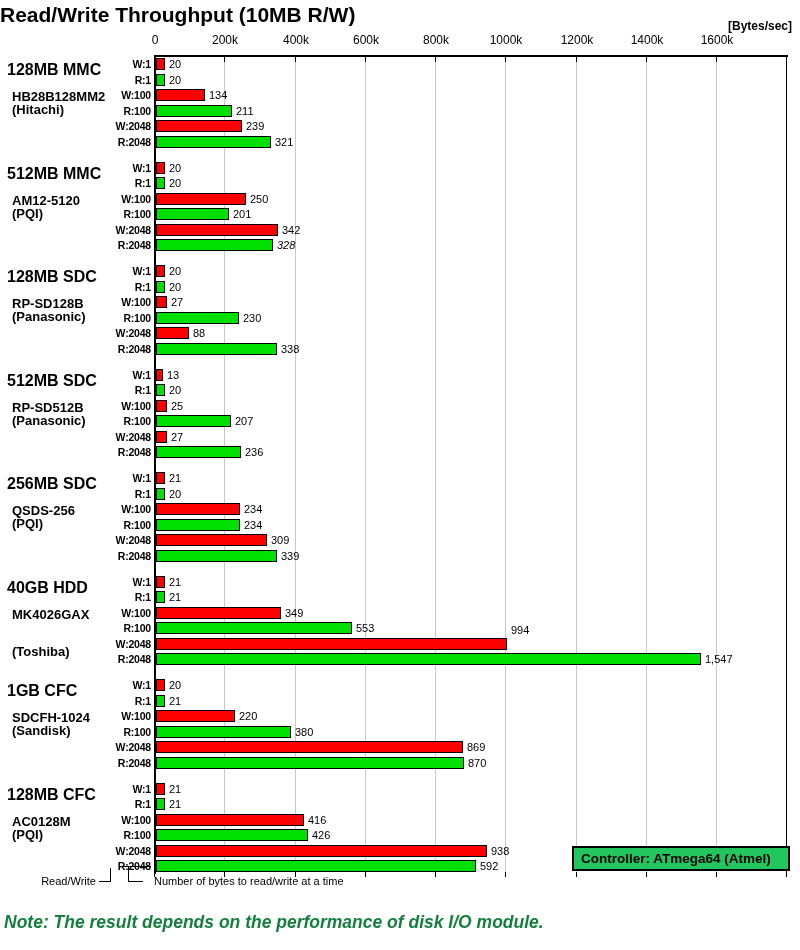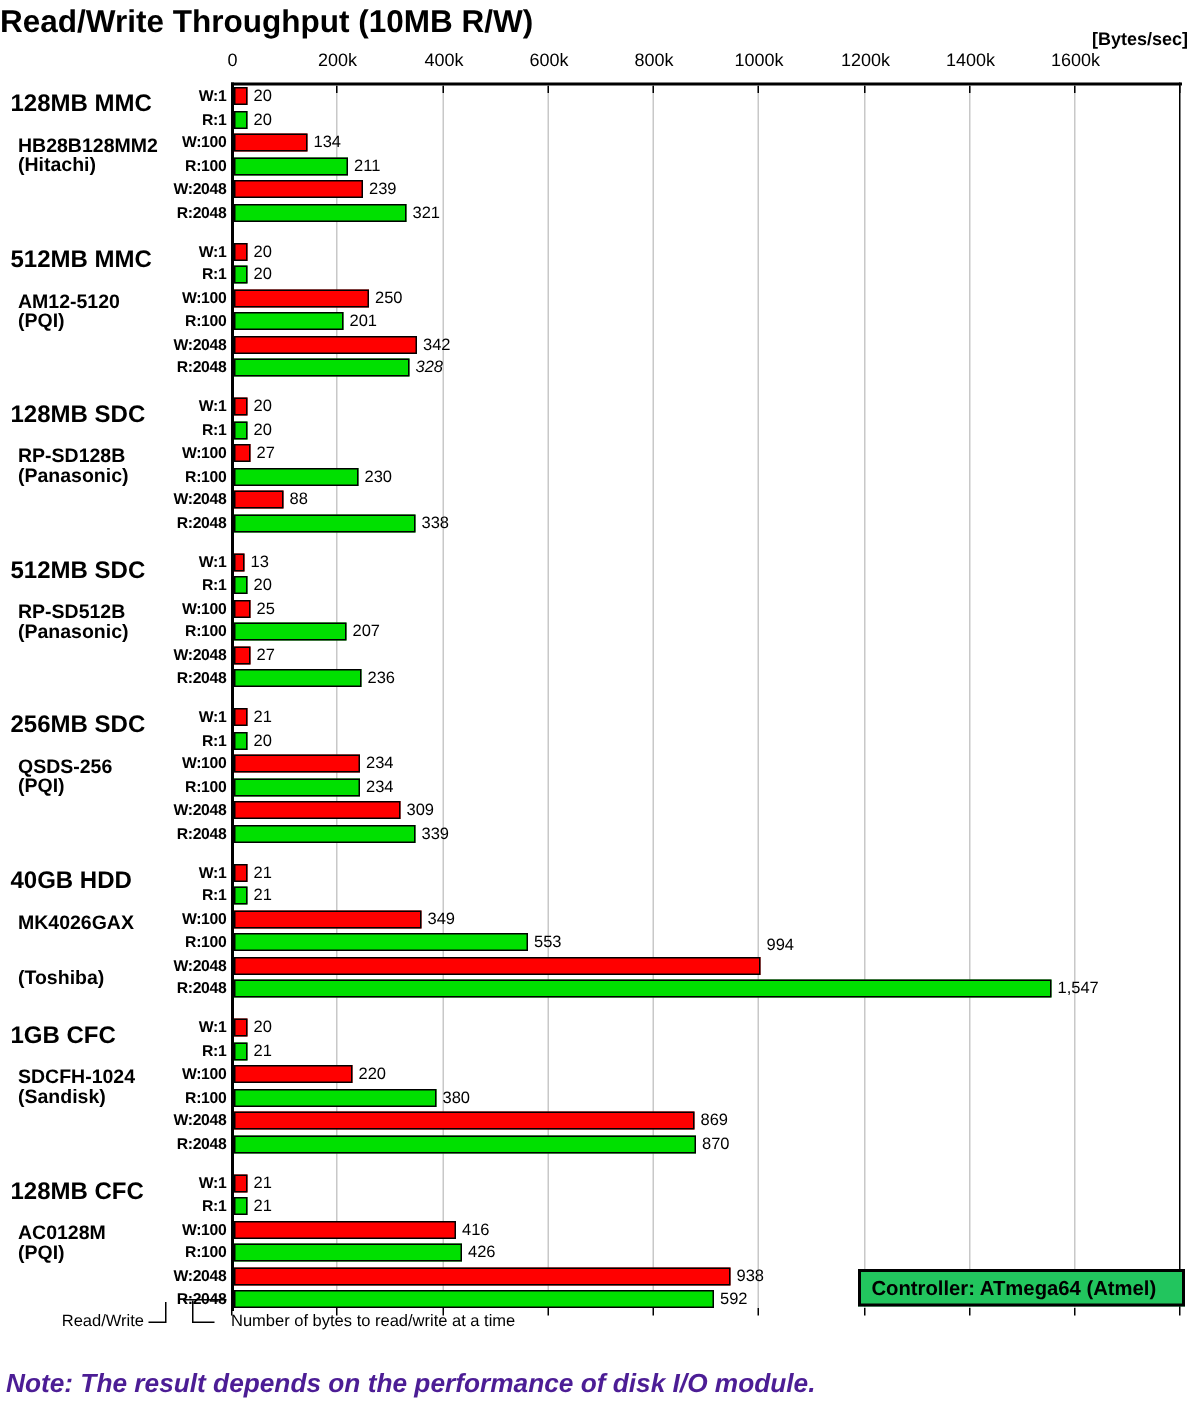--- a/index.html
+++ b/index.html
@@ -265,13 +265,13 @@
 <div class="abs lg-line" style="left:99px;top:881px;width:11px;height:1px;"></div>
 <div class="abs legend-text" style="left:20px;top:875px;width:76px;text-align:right;">Read/Write</div>
 <div class="abs lg-line" style="left:128px;top:867px;width:1px;height:15px;"></div>
 <div class="abs lg-line" style="left:128px;top:881px;width:15px;height:1px;"></div>
 <div class="abs legend-text" style="left:154px;top:875px;">Number of bytes to read/write at a time</div>
 
 <div class="abs info-box">
   <div>Controller: ATmega64 (Atmel)</div>
 </div>
 
-<div class="abs footnote" style="color: #4c1d95;">Note: The result depends on the performance of disk I/O module.</div>
+<div class="abs footnote" style="color: #15803d;">Note: The result depends on the performance of disk I/O module.</div>
 
 </body></html>

